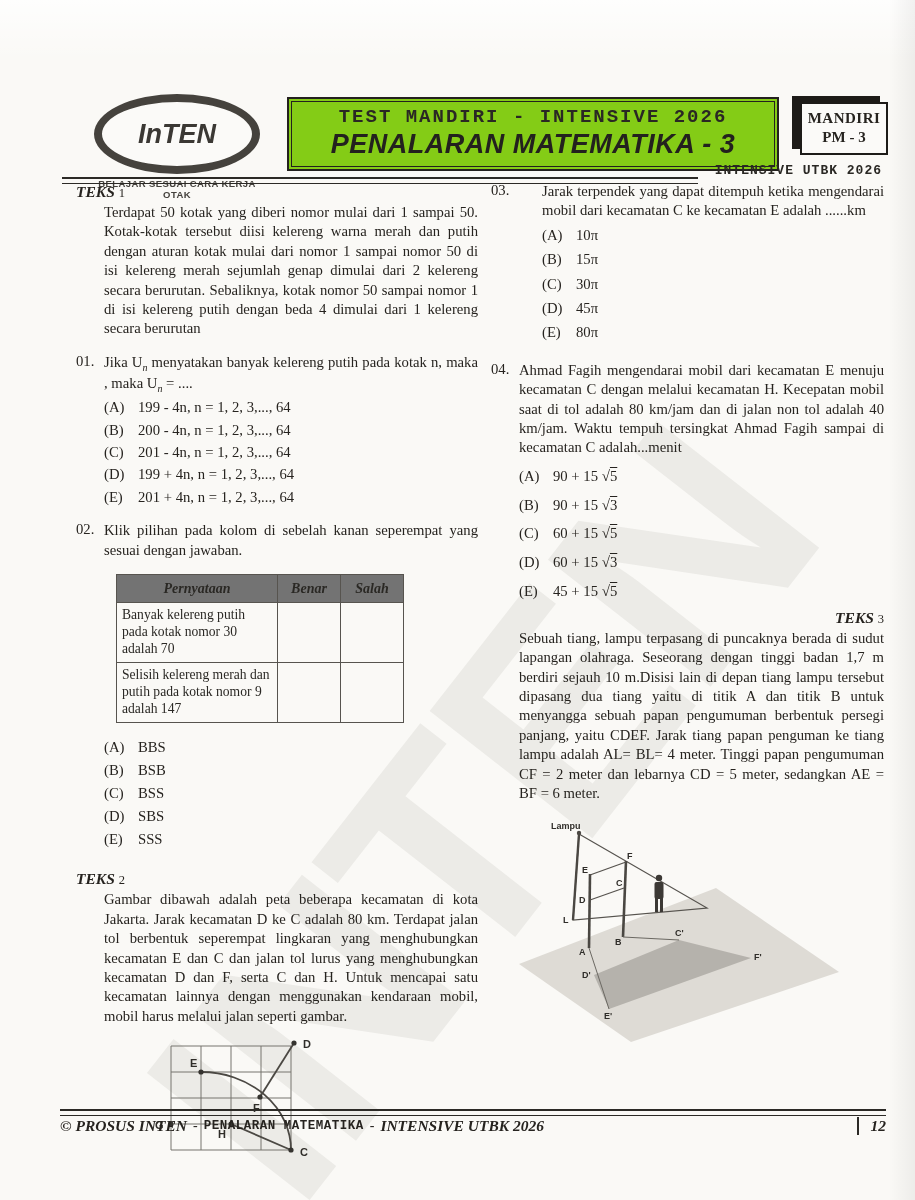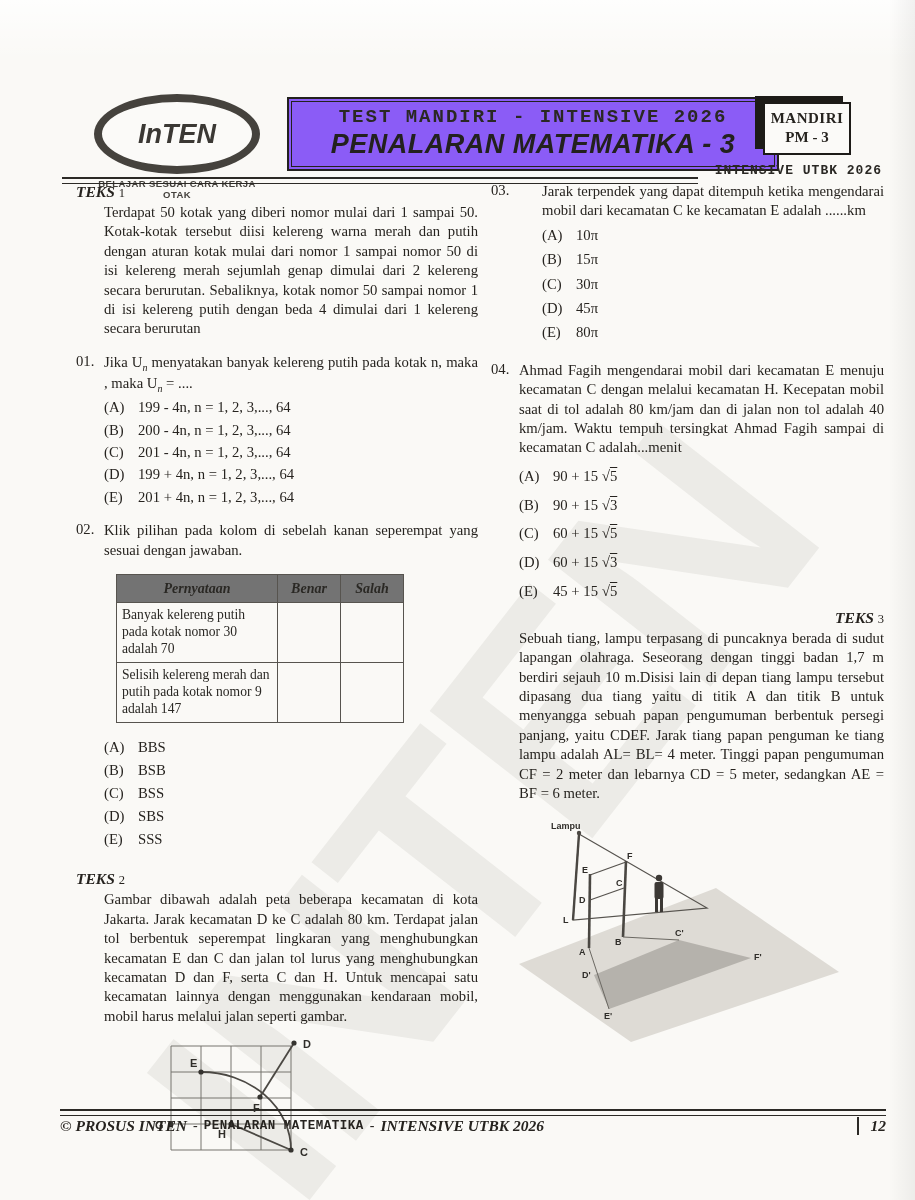--- a/index.html
+++ b/index.html
@@ -23,27 +23,27 @@
   
   .logo{position:absolute; left:86px; top:94px; width:182px; text-align:center;}
   .logo-oval{
     width:150px; height:64px; margin:0 auto; border:8px solid #45423d; border-radius:50%;
     display:flex; align-items:center; justify-content:center; background:#fbfaf8;
     font-family:"Liberation Sans", sans-serif; font-weight:bold; font-style:italic;
     font-size:27px; letter-spacing:0px; color:#3b3834;
   }
   .logo-tag{margin-top:4px; font-family:"Liberation Sans", sans-serif; font-weight:bold;
     font-size:9.5px; letter-spacing:0.4px; color:#44413c;}
-  .title-box{position:absolute; left:287px; top:97px; width:488px; border:2px solid #23211e; background:#8b5cf6;}
+  .title-box{position:absolute; left:287px; top:97px; width:488px; border:2px solid #23211e; background:#84cc16;}
   .title-box-inner{border:1px solid #23211e; margin:2px; padding:4px 6px 6px; text-align:center;}
   .title-line1{font-family:"Liberation Mono", monospace; font-weight:bold;
     font-size:19px; letter-spacing:2px; color:#2a2824; white-space:nowrap;}
   .title-line2{font-family:Liberation Sans, sans-serif; font-weight:bold; font-style:italic;
     font-size:27px; letter-spacing:0.5px; color:#23211e; margin-top:1px; white-space:nowrap;}
-  .badge{position:absolute; left:763px; top:102px; width:80px; background:#fbfaf8;
+  .badge{position:absolute; left:800px; top:102px; width:80px; background:#fbfaf8;
     border:2px solid #1d1b18; box-shadow:-8px -6px 0 0 #1d1b18;
     text-align:center; padding:6px 2px 7px;}
   .badge-l1{font-family:"Liberation Serif", serif; font-weight:bold; font-size:15px; letter-spacing:0.5px;}
   .badge-l2{font-family:"Liberation Serif", serif; font-weight:bold; font-size:15px; margin-top:2px;}
   .edition{position:absolute; left:492px; top:163px; width:390px; text-align:right;
     font-family:"Liberation Mono", monospace; font-weight:bold; font-size:13px; letter-spacing:1px; color:#2a2824;}
   .hrule{position:absolute; left:62px; top:177px; width:636px; height:4px;
     border-top:2.5px solid #2c2a26; border-bottom:1.5px solid #2c2a26;}
   
   .col-left{position:absolute; left:76px; top:183px; width:402px;}

